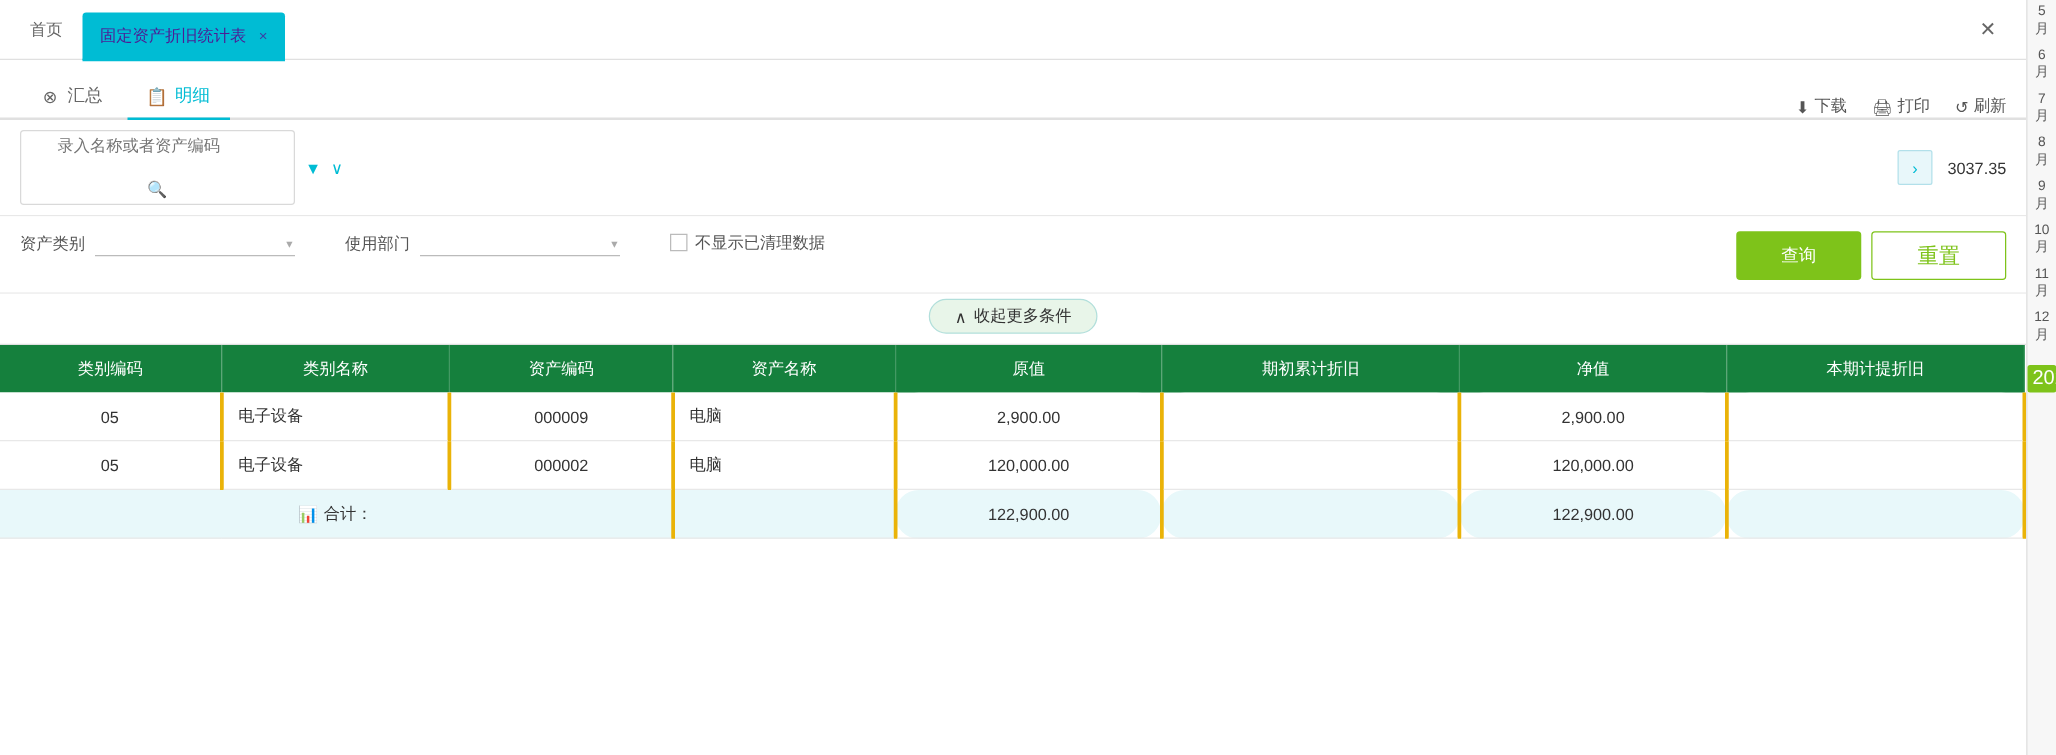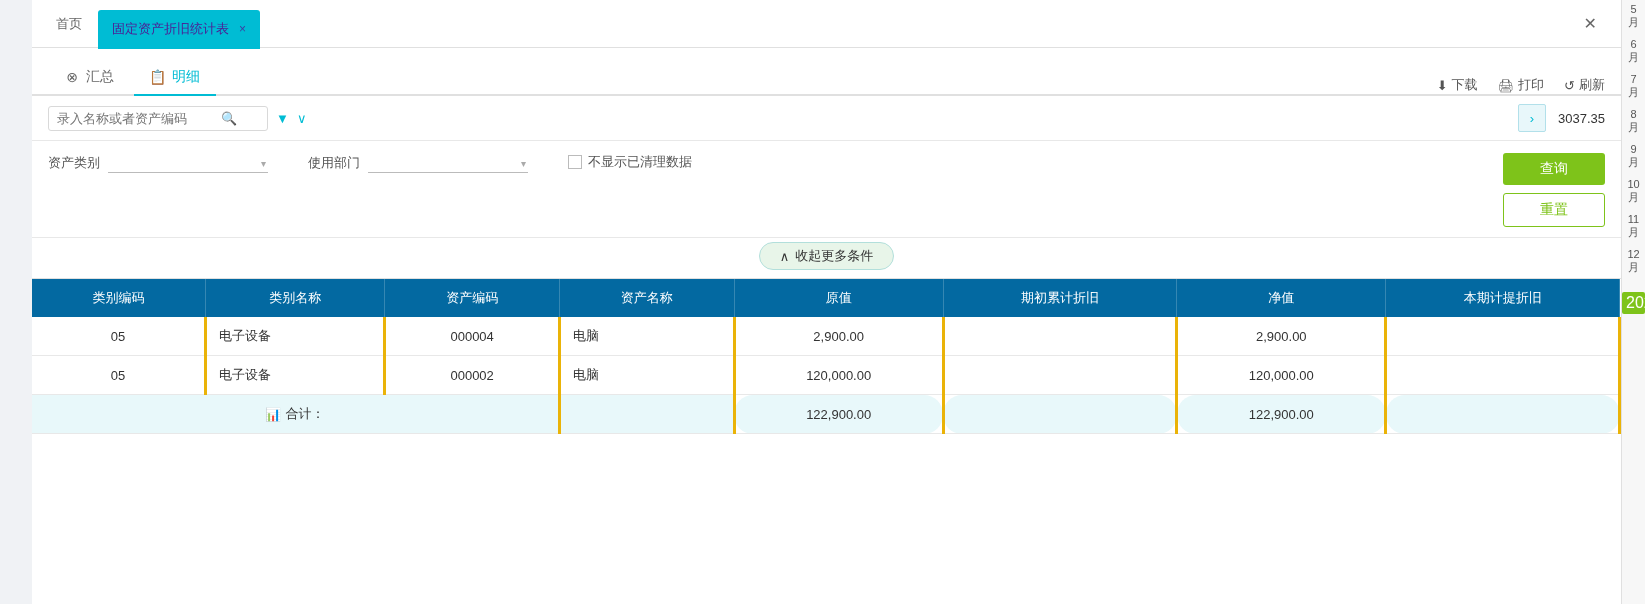--- a/index.html
+++ b/index.html
@@ -5,21 +5,20 @@
     * { box-sizing: border-box; margin: 0; padding: 0; }
     body { font-family: "Microsoft YaHei", "PingFang SC", sans-serif; font-size: 13px; background: #f0f2f5; color: #333; width: 1645px; height: 604px; overflow: hidden; display: flex; flex-direction: row; }
 
     
     .main-area {
       flex: 1;
       display: flex;
       flex-direction: column;
       background: #f0f2f5;
       overflow: hidden;
-      padding-left: 32px;
     }
 
     
     .top-nav {
       display: flex;
       align-items: center;
       background: #fff;
       border-bottom: 1px solid #e0e0e0;
       height: 48px;
       padding: 0 16px;
@@ -128,23 +127,24 @@
       border-bottom: 1px solid #e8e8e8;
       padding: 8px 16px;
       gap: 8px;
     }
     .search-input-wrap {
       display: flex;
       align-items: center;
       border: 1px solid #d9d9d9;
       border-radius: 3px;
       padding: 4px 8px;
-      gap: 4px;
+      gap: 20px;
       width: 220px;
       background: #fff;
+      flex-direction: column;
     }
     .search-input-wrap input {
       border: none;
       outline: none;
       font-size: 13px;
       color: #999;
       width: 160px;
       background: transparent;
     }
     .more-conditions {
@@ -221,41 +221,41 @@
     }
     .checkbox-box {
       width: 14px;
       height: 14px;
       border: 1px solid #bbb;
       background: #fff;
     }
     .filter-buttons {
       margin-left: auto;
       display: flex;
-      flex-direction: column;
+      flex-direction: row;
       gap: 8px;
       padding-bottom: 10px;
     }
     .btn-query {
       background: #7ec31a;
       color: #fff;
       border: none;
       border-radius: 3px;
       padding: 7px 36px;
       font-size: 14px;
       cursor: pointer;
       font-family: inherit;
     }
     .btn-reset {
       background: #fff;
       color: #7ec31a;
       border: 1px solid #7ec31a;
       border-radius: 3px;
       padding: 7px 36px;
-      font-size: 14px;
+      font-size: 17px;
       cursor: pointer;
       font-family: inherit;
     }
 
     
     .collapse-bar {
       display: flex;
       justify-content: center;
       background: #fff;
       padding: 4px 0 8px 0;
@@ -278,21 +278,21 @@
     .table-wrap {
       flex: 1;
       overflow: auto;
       background: #fff;
     }
     table {
       width: 100%;
       border-collapse: collapse;
     }
     thead tr {
-      background: #0369a1;
+      background: #15803d;
       color: #fff;
     }
     thead th {
       padding: 10px 12px;
       font-size: 13px;
       font-weight: 500;
       text-align: center;
       border-right: 1px solid rgba(255,255,255,0.2);
       white-space: nowrap;
     }
@@ -459,21 +459,21 @@
           <th>期初累计折旧</th>
           <th>净值</th>
           <th>本期计提折旧</th>
         </tr>
       </thead>
       <tbody id="table-body">
 
       <tr>
     <td>05</td>
     <td class="left">电子设备</td>
-    <td>000004</td>
+    <td>000009</td>
     <td class="left">电脑</td>
     <td class="number">2,900.00</td>
     <td class="number"></td>
     <td class="number">2,900.00</td>
     <td class="number"></td>
   </tr>
           <tr>
     <td>05</td>
     <td class="left">电子设备</td>
     <td>000002</td>

